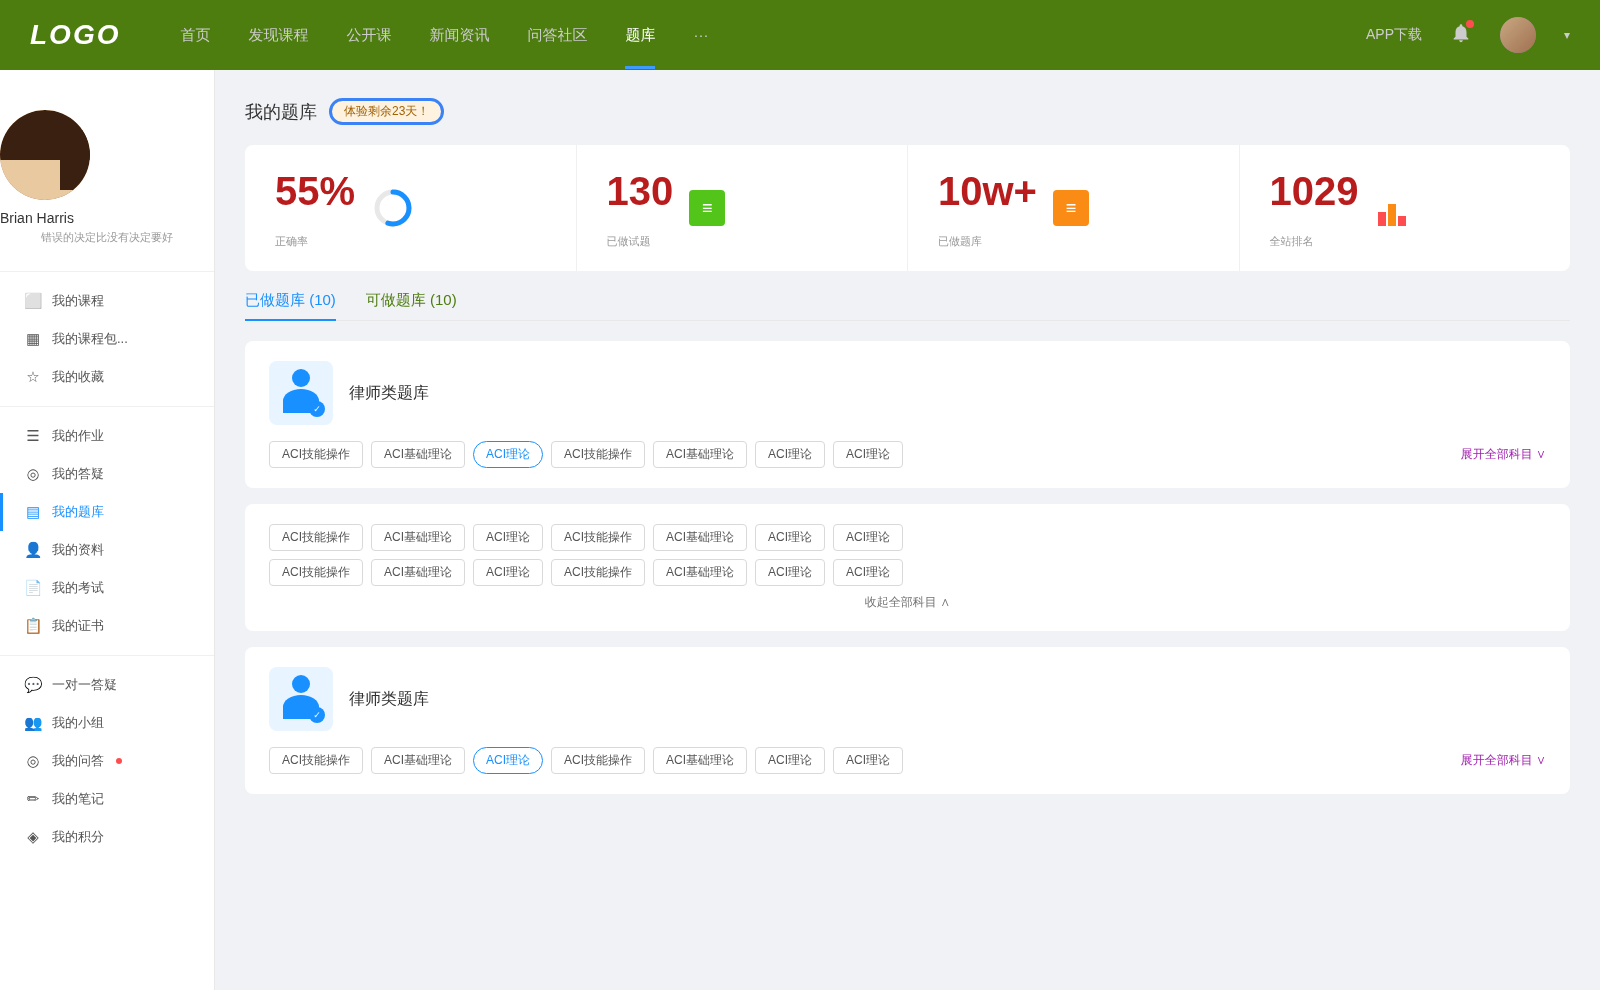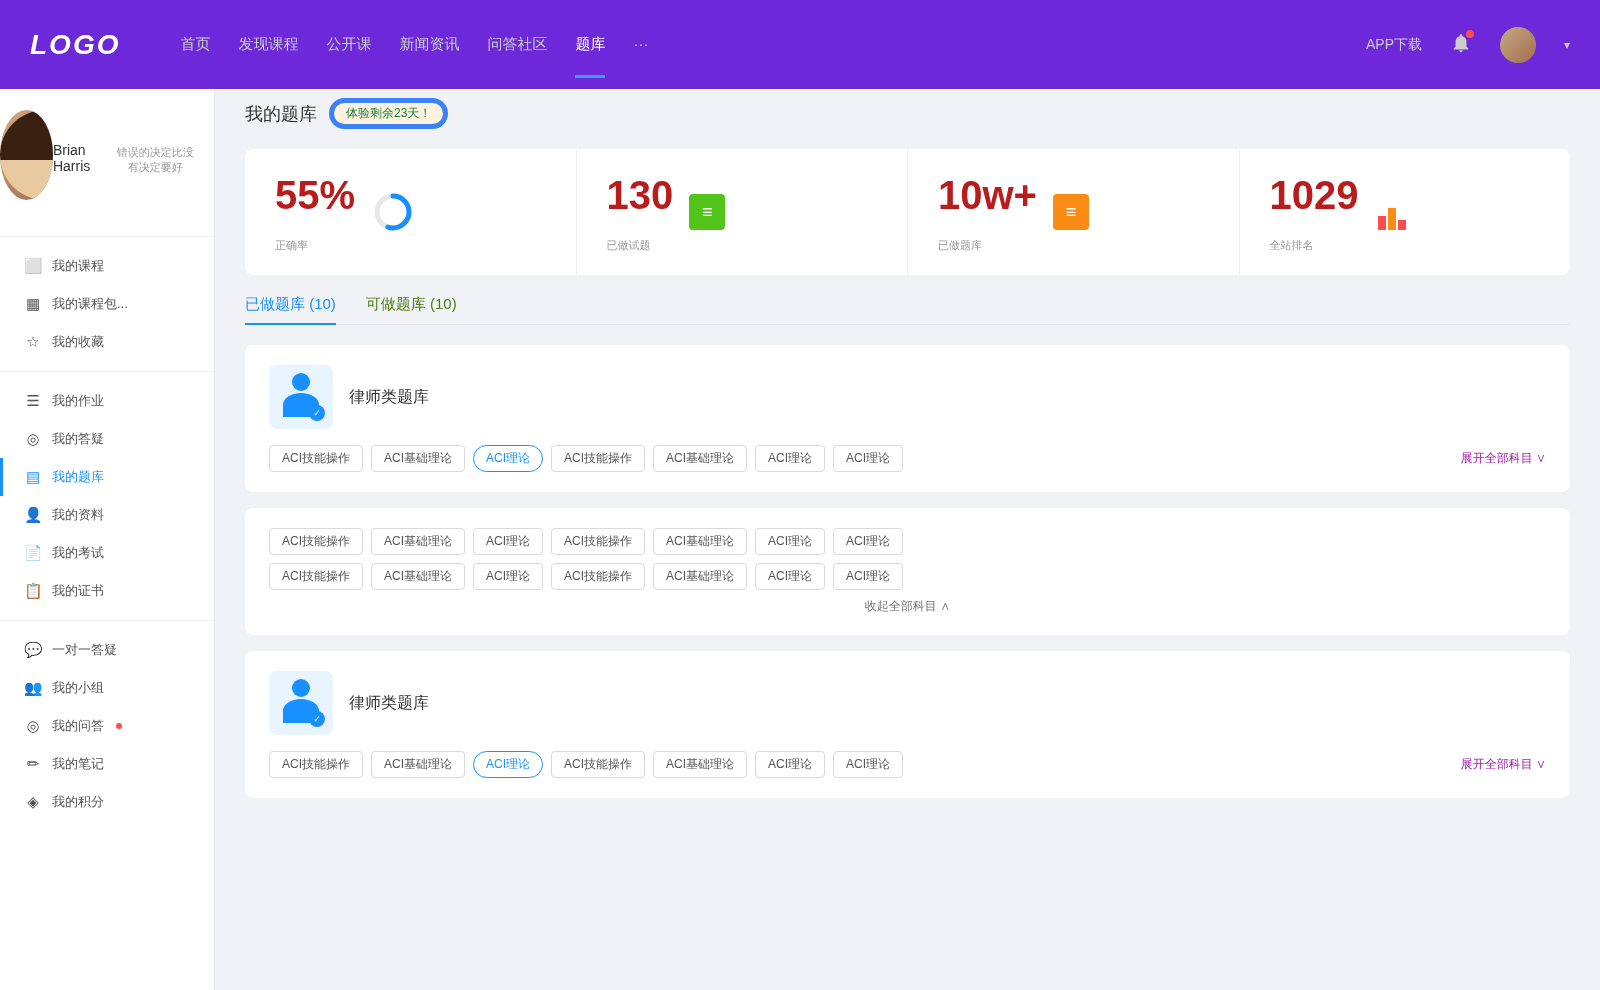--- a/index.html
+++ b/index.html
@@ -1,39 +1,39 @@
 <!DOCTYPE html>
 <html><head>
   <meta charset="utf-8">
   <style>
     * { box-sizing: border-box; margin: 0; padding: 0; }
     body { font-family: -apple-system, BlinkMacSystemFont, 'PingFang SC', 'Microsoft YaHei', sans-serif; background: #f0f2f5; min-height: 990px; }
 
     
     .navbar {
-      background: #6d28d9;
-      height: 89px;
+      background: #4d7c0f;
+      height: 70px;
       display: flex;
       align-items: center;
       padding: 0 30px;
       position: fixed;
       top: 0; left: 0; right: 0;
       z-index: 100;
     }
     .nav-logo {
       color: #fff;
       font-size: 28px;
       font-weight: bold;
       letter-spacing: 2px;
       margin-right: 60px;
       font-style: italic;
     }
     .nav-links {
       display: flex;
-      gap: 28px;
+      gap: 38px;
       flex: 1;
     }
     .nav-link {
       color: #ccc;
       font-size: 15px;
       cursor: pointer;
       position: relative;
     }
     .nav-link.active {
       color: #fff;
@@ -96,22 +96,21 @@
     
     .sidebar {
       width: 215px;
       background: #fff;
       border-right: 1px solid #e8e8e8;
       flex-shrink: 0;
       padding-top: 20px;
     }
     .sidebar-profile {
       display: flex;
-      flex-direction: row;
-      align-items: center;
+      flex-direction: column;
       padding: 20px 0 16px;
     }
     .sidebar-avatar {
       width: 90px; height: 90px;
       border-radius: 50%;
       background: linear-gradient(135deg, #d4a882, #a07050);
       overflow: hidden;
       margin-bottom: 10px;
       position: relative;
     }
@@ -204,22 +203,22 @@
       gap: 12px;
       margin-bottom: 20px;
     }
     .page-title {
       font-size: 18px;
       color: #333;
       font-weight: 500;
     }
     .trial-badge {
       background: #fff3e0;
-      color: #15803d;
-      border: 5px solid #3b82f6;
+      color: #a16207;
+      border: 3px solid #3b82f6;
       border-radius: 20px;
       padding: 2px 12px;
       font-size: 12px;
     }
 
     
     .stats-row {
       display: flex;
       background: #fff;
       border-radius: 8px;

